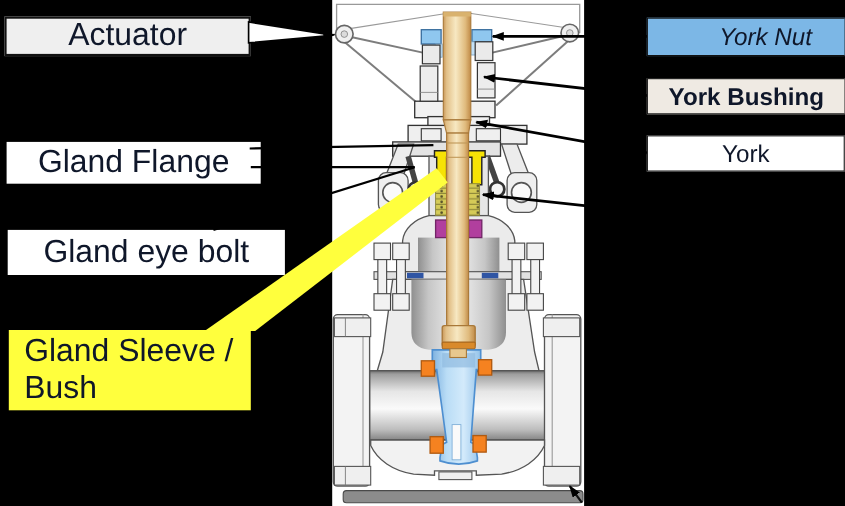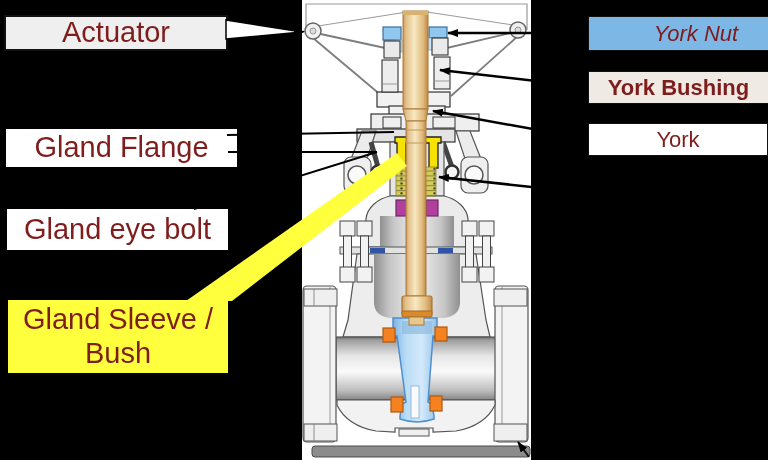--- a/index.html
+++ b/index.html
@@ -1,33 +1,33 @@
 <!DOCTYPE html>
 <html><head>
 <meta charset="utf-8">
 <style>
   html,body{margin:0;padding:0;background:#000;}
   #stage{position:relative;width:768px;height:460px;background:#000;overflow:hidden;
          font-family:"Liberation Sans", sans-serif;}
   .callout{position:absolute;display:flex;align-items:center;justify-content:center;
-           text-align:center;box-sizing:border-box;color:#7f1d1d;}
+           box-sizing:border-box;color:#0f172a;}
   .left-lbl{font-size:29px;line-height:1.15;}
   .right-lbl{font-size:22px;line-height:1.05;border:1.5px solid #111;}
   #svgLayer{position:absolute;left:0;top:0;pointer-events:none;}
 </style>
 </head>
 <body>
 
 <div id="stage">
 
   <div class="callout left-lbl" style="left: 4px; top: 15px; width: 224px; height: 36px; border: 2px solid rgb(17, 17, 17); background-color: rgb(239, 239, 239);">Actuator</div>
 
   <div class="callout left-lbl" style="left: 6px; top: 129px; width: 231px; height: 38px; background-color: rgb(255, 255, 255);">Gland Flange</div>
 
-  <div class="callout left-lbl" style="left: 7px; top: 209px; width: 221px; height: 41px; background-color: rgb(255, 255, 255);">Gland eye bolt</div>
+  <div class="callout left-lbl" style="left: 7px; top: 209px; width: 252px; height: 41px; background-color: rgb(255, 255, 255);">Gland eye bolt</div>
 
   <div class="callout left-lbl" style="left: 8px; top: 300px; width: 220px; height: 73px; padding: 0px 14px; background-color: rgb(255, 255, 61);">Gland Sleeve / Bush</div>
 
   <div class="callout right-lbl" style="left: 588px; top: 16px; width: 216px; height: 35px; background-color: rgb(124, 183, 230); font-style: italic;">York Nut</div>
 
   <div class="callout right-lbl" style="left: 588px; top: 71px; width: 181px; height: 33px; background-color: rgb(239, 234, 227); font-weight: bold;">York Bushing</div>
 
   <div class="callout right-lbl" style="left: 588px; top: 123px; width: 180px; height: 33px; background-color: rgb(255, 255, 255);">York</div>
 
 

